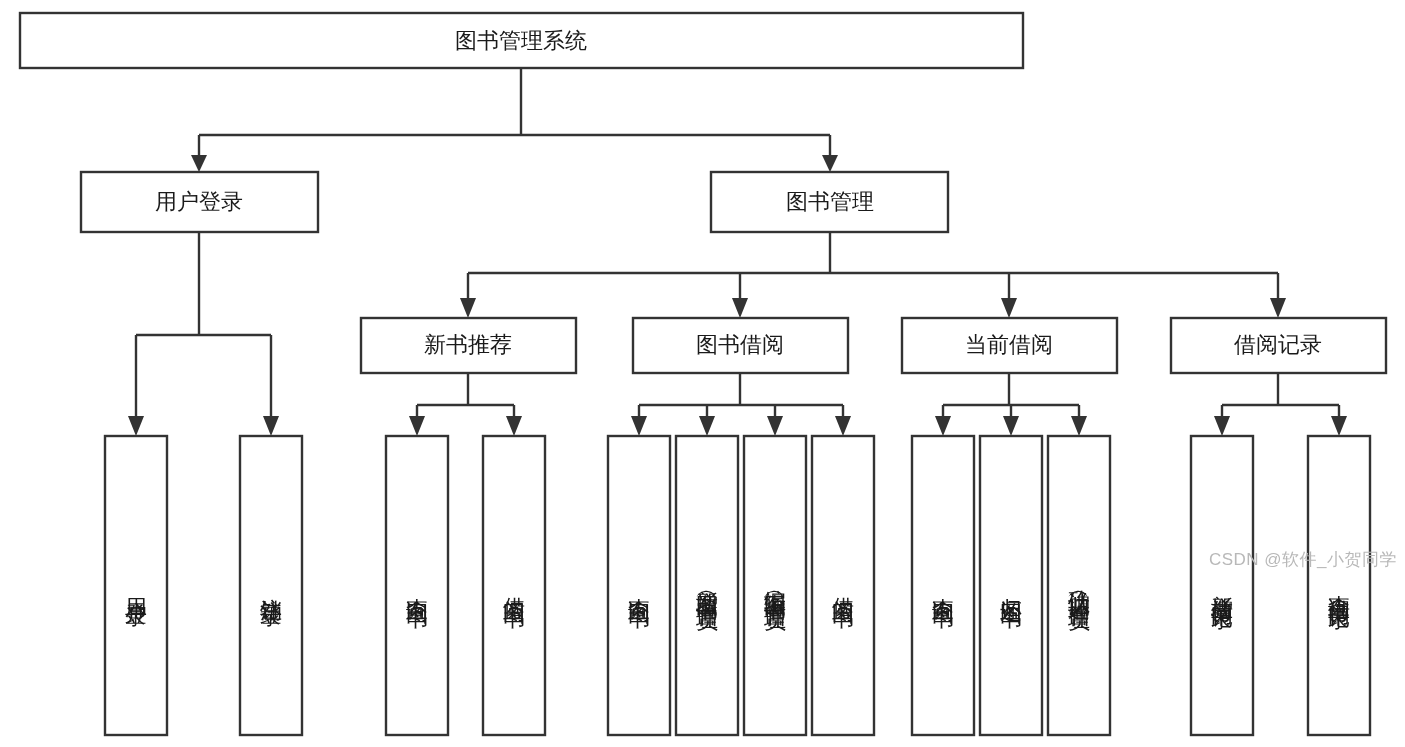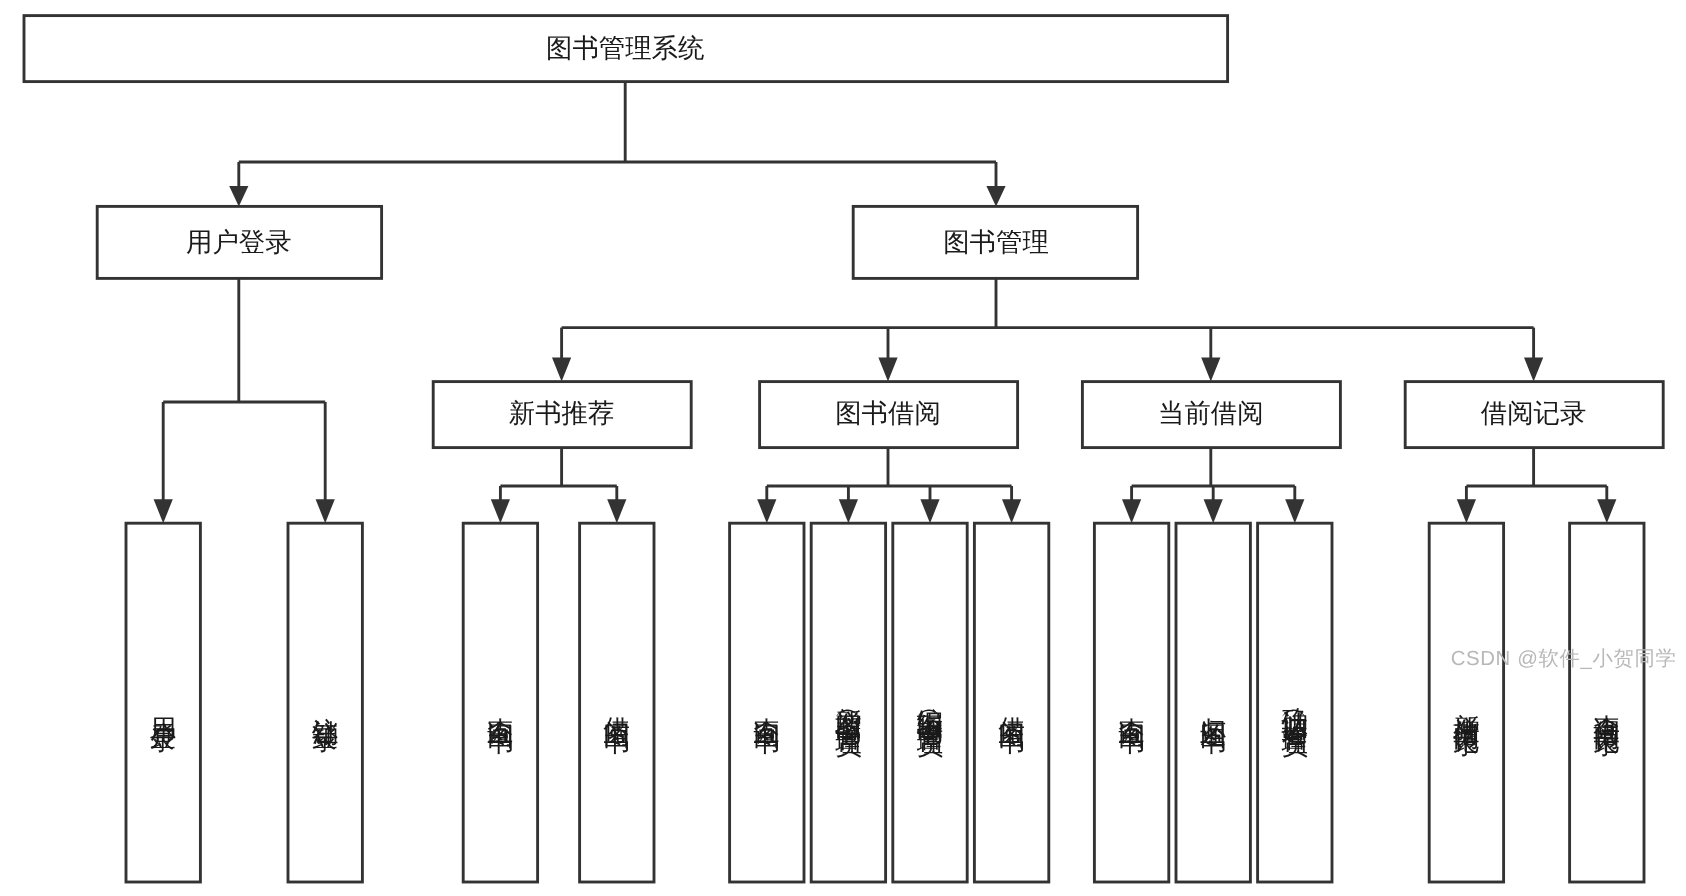--- a/index.html
+++ b/index.html
@@ -57,21 +57,21 @@
     writing-mode: vertical-rl;
     text-orientation: upright;
     letter-spacing: 3px;
     line-height: 1;
     white-space: nowrap;
     pointer-events: none;
   }
   .watermark {
     position: absolute;
     right: 8px;
-    bottom: 11px;
+    bottom: 0;
     font-family: "Liberation Sans", "DejaVu Sans", sans-serif;
     font-size: 17px;
     color: #b8b8b8;
     white-space: nowrap;
     letter-spacing: 0.5px;
   }
 </style>
 </head>
 <body>
 

